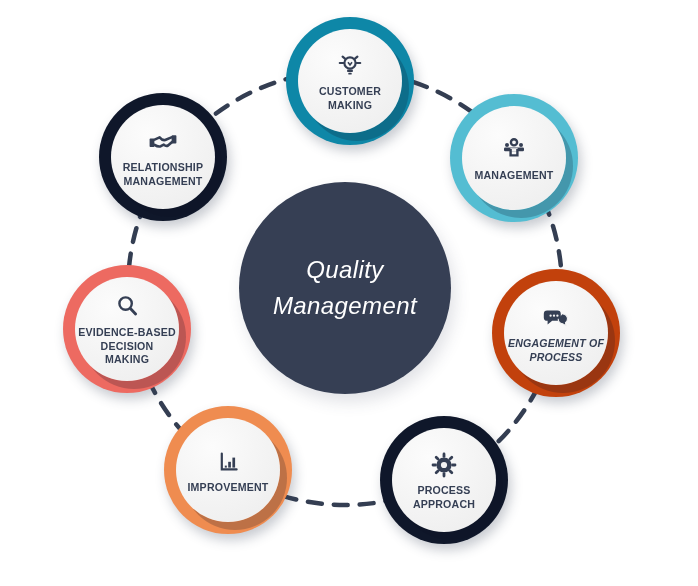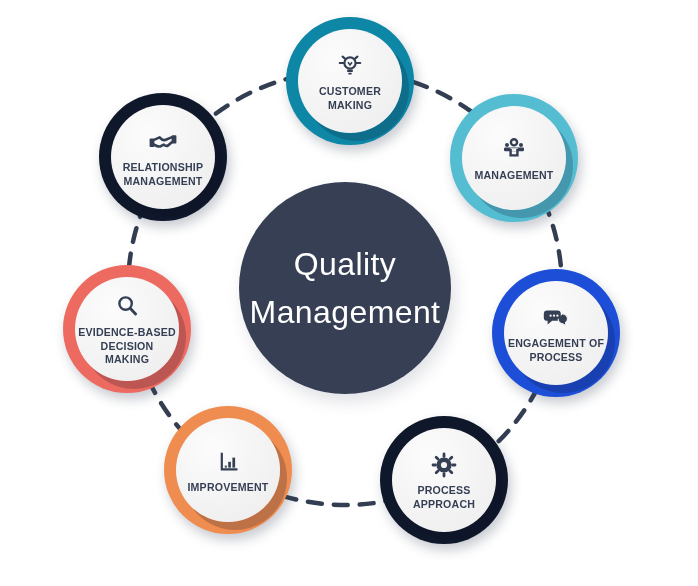--- a/index.html
+++ b/index.html
@@ -31,21 +31,21 @@
   }
   .label div:empty { display:none; }
 
   .center-circle {
     position:absolute; left:239px; top:182px; width:212px; height:212px;
     border-radius:50%; z-index:2;
     display:flex; flex-direction:column; align-items:center; justify-content:center;
     text-align:center;
     box-shadow: 4px 8px 16px rgba(54,63,84,0.15);
   }
-  .center-text { font-size:32px; line-height:1.5; letter-spacing:0.4px; }
+  .center-text { font-size:24px; line-height:1.5; letter-spacing:0.4px;font-style:italic; }
 
   
   .pos-customer-focus   { left:286px; top:17px; }
   .pos-leadership       { left:450px; top:94px; }
   .pos-engagement       { left:492px; top:269px; }
   .pos-process          { left:380px; top:416px; }
   .pos-improvement      { left:164px; top:406px; }
   .pos-evidence         { left:63px;  top:265px; }
   .pos-relationship     { left:99px;  top:93px; }
 </style>
@@ -94,21 +94,21 @@
         </span>
         <div class="label">
           <div>MANAGEMENT</div>
 
         </div>
       </div>
     </div>
   </div>
 
   <div class="node pos-engagement">
-    <div class="ring" style="background: #1d4ed8;">
+    <div class="ring" style="background: #c2410c; font-style: italic;">
       <div class="disk">
         <span class="icon">
           <svg viewBox="0 0 32 32" fill="none">
             <path d="M7.2 8.6 h10.2 a3.4 3.4 0 0 1 3.4 3.4 v3.4 a3.4 3.4 0 0 1 -3.4 3.4 h-5.2 l-4.6 3.6 v-3.6 h-0.4 a3.4 3.4 0 0 1 -3.4 -3.4 v-3.4 a3.4 3.4 0 0 1 3.4 -3.4 z" fill="currentColor"></path>
             <circle cx="10.6" cy="13.7" r="1.15" fill="#f3f3f3"></circle>
             <circle cx="14" cy="13.7" r="1.15" fill="#f3f3f3"></circle>
             <circle cx="17.4" cy="13.7" r="1.15" fill="#f3f3f3"></circle>
             <path d="M22.6 11.9 a4.9 4.9 0 0 1 4.9 4.9 a4.9 4.9 0 0 1 -2 3.9 l0.6 3 l-3.5 -2 a4.9 4.9 0 0 1 -4.4 -4.9" fill="currentColor" stroke="#f3f3f3" stroke-width="1.1"></path>
           </svg>
         </span>

